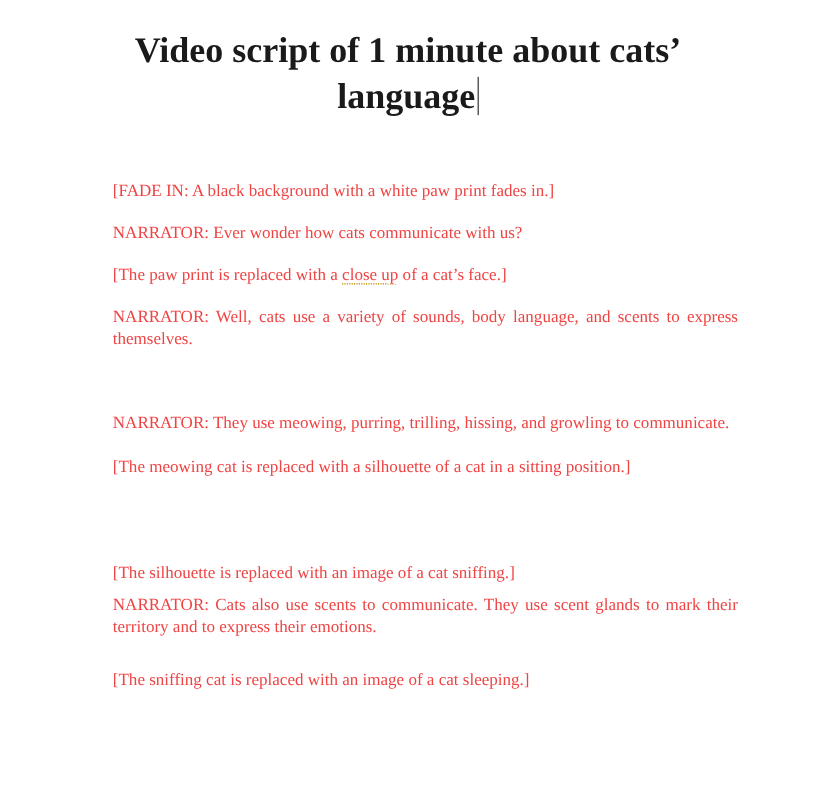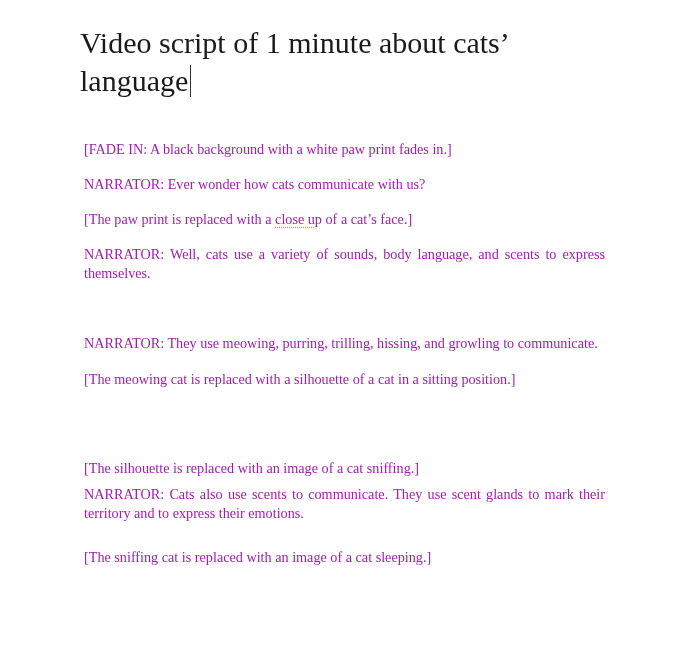--- a/index.html
+++ b/index.html
@@ -20,43 +20,44 @@
       left: 0;
       top: 0;
       width: 680px;
       height: 665px;
     }
     .title {
       position: absolute;
       left: 80px;
       width: 520px;
       top: 24px;
+      text-align: center;
       font-size: 30px;
       line-height: 38px;
-      font-weight: normal;
+      font-weight: bold;
       margin: 0;
       color: #1a1a1a;
     }
     .caret {
       display: inline-block;
       width: 1px;
       height: 32px;
       background: #333;
       vertical-align: -6px;
       margin-left: 2px;
     }
     .para {
       position: absolute;
       left: 80px;
       width: 521px;
-      margin: 4px;
+      margin: 14px;
       font-size: 14.2px;
       line-height: 19px;
       text-align: justify;
-      color: #a21caf;
+      color: #ef4444;
     }
     .squiggle {
       text-decoration: underline dotted #c9a227;
       text-underline-offset: 3px;
     }
     .grammar {
       text-decoration: underline double #5b7fd6;
       text-underline-offset: 3px;
     }
   </style>

